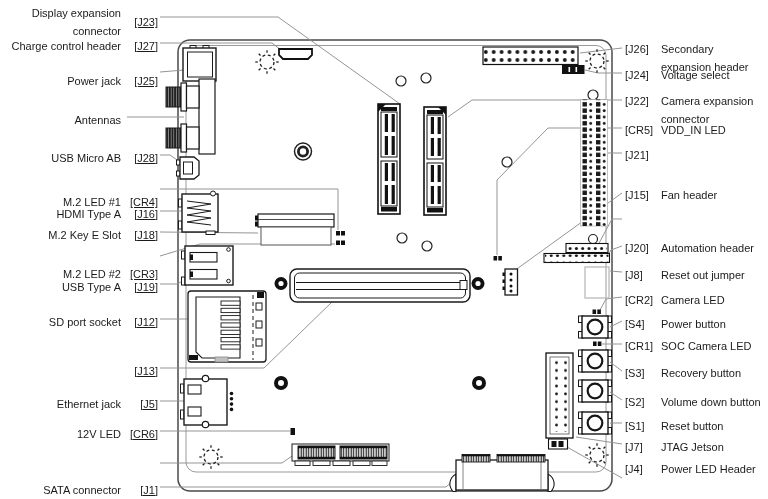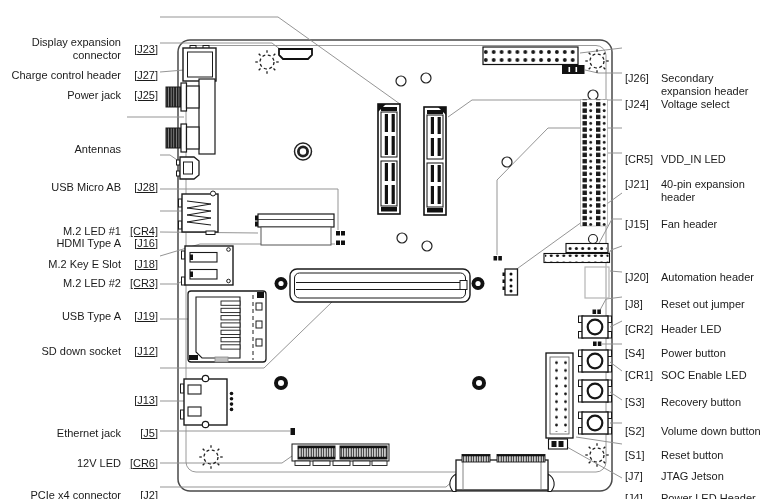--- a/index.html
+++ b/index.html
@@ -1,19 +1,19 @@
 <!DOCTYPE html>
 <html><head>
 <meta charset="utf-8">
 <style>
   html,body{margin:0;padding:0;background:#fff;}
   .stage{position:relative;width:768px;height:499px;background:#fff;
          font-family:"Liberation Sans",sans-serif;overflow:hidden;}
   .stage svg{position:absolute;left:0;top:0;}
-  .lbl{position:absolute;display:flex;font-size:11px;line-height:13px;color:#1b1b1b;margin-top:32px;}
+  .lbl{position:absolute;display:flex;font-size:11px;line-height:18px;color:#1b1b1b;}
   .lbl span{white-space:nowrap;}
   .lbl .nm{white-space:normal;}
   .lbl-l{right:610px;justify-content:flex-end;align-items:center;}
   .lbl-l .nm{text-align:right;}
   .lbl-l .rf{width:37px;text-align:right;flex:none;text-decoration:underline;}
   .lbl-r{left:625px;align-items:flex-start;}
   .lbl-r .rf{width:36px;flex:none;}
 </style>
 </head>
 <body>
@@ -385,21 +385,21 @@
 </svg>
 
 <div class="lbl lbl-l" style="top:4px">
       <span class="nm" style="width:93px">Display expansion connector</span>
       <span class="rf">[J23]</span>
     </div>
 <div class="lbl lbl-l" style="top:36.5px">
       <span class="nm">Charge control header</span>
       <span class="rf">[J27]</span>
     </div>
-<div class="lbl lbl-l" style="top:57px">
+<div class="lbl lbl-l" style="top:72px">
       <span class="nm">Power jack</span>
       <span class="rf">[J25]</span>
     </div>
 <div class="lbl lbl-l" style="top:110.5px">
       <span class="nm">Antennas</span>
       <span class="rf"></span>
     </div>
 <div class="lbl lbl-l" style="top:148.5px">
       <span class="nm">USB Micro AB</span>
       <span class="rf">[J28]</span>
@@ -409,91 +409,90 @@
       <span class="rf">[CR4]</span>
     </div>
 <div class="lbl lbl-l" style="top:204.5px">
       <span class="nm">HDMI Type A</span>
       <span class="rf">[J16]</span>
     </div>
 <div class="lbl lbl-l" style="top:225.5px">
       <span class="nm">M.2 Key E Slot</span>
       <span class="rf">[J18]</span>
     </div>
-<div class="lbl lbl-l" style="top:245px">
+<div class="lbl lbl-l" style="top:265px">
       <span class="nm">M.2 LED #2</span>
       <span class="rf">[CR3]</span>
     </div>
 <div class="lbl lbl-l" style="top:277.5px">
       <span class="nm">USB Type A</span>
       <span class="rf">[J19]</span>
     </div>
 <div class="lbl lbl-l" style="top:312.5px">
-      <span class="nm">SD down socket</span>
+      <span class="nm">SD port socket</span>
       <span class="rf">[J12]</span>
     </div>
 <div class="lbl lbl-l" style="top:361.5px">
       <span class="rf">[J13]</span>
     </div>
 <div class="lbl lbl-l" style="top:394.5px">
       <span class="nm">Ethernet jack</span>
       <span class="rf">[J5]</span>
     </div>
 <div class="lbl lbl-l" style="top:424.5px">
       <span class="nm">12V LED</span>
       <span class="rf">[CR6]</span>
     </div>
-<div class="lbl lbl-l" style="top:456.5px">
-      <span class="nm">PCIe x4 connector</span>
-      <span class="rf">[J2]</span>
-    </div>
 <div class="lbl lbl-l" style="top:480.5px">
       <span class="nm">SATA connector</span>
       <span class="rf">[J1]</span>
     </div>
 
 <div class="lbl lbl-r" style="top:40px">
       <span class="rf">[J26]</span>
       <span class="nm" style="max-width:102px">Secondary expansion header</span>
     </div>
 <div class="lbl lbl-r" style="top:66px">
       <span class="rf">[J24]</span>
       <span class="nm">Voltage select</span>
     </div>
+<div class="lbl lbl-r" style="top:92px">
+      <span class="rf">[J22]</span>
+      <span class="nm" style="max-width:94px">Camera expansion connector</span>
+    </div>
 <div class="lbl lbl-r" style="top:121px">
       <span class="rf">[CR5]</span>
       <span class="nm">VDD_IN LED</span>
     </div>
 <div class="lbl lbl-r" style="top:146px">
       <span class="rf">[J21]</span>
-      <span class="nm" style="max-width:88px">40-pin expansion header</span>
     </div>
 <div class="lbl lbl-r" style="top:186px">
       <span class="rf">[J15]</span>
       <span class="nm">Fan header</span>
     </div>
 <div class="lbl lbl-r" style="top:239px">
       <span class="rf">[J20]</span>
       <span class="nm">Automation header</span>
     </div>
 <div class="lbl lbl-r" style="top:266px">
       <span class="rf">[J8]</span>
       <span class="nm">Reset out jumper</span>
     </div>
 <div class="lbl lbl-r" style="top:291px">
       <span class="rf">[CR2]</span>
-      <span class="nm">Header LED</span>
+      <span class="nm">Camera LED</span>
     </div>
 <div class="lbl lbl-r" style="top:315px">
       <span class="rf">[S4]</span>
       <span class="nm">Power button</span>
     </div>
 <div class="lbl lbl-r" style="top:337px">
       <span class="rf">[CR1]</span>
-      <span class="nm">SOC Enable LED</span>
+      <span class="nm">SOC Camera LED</span>
     </div>
 <div class="lbl lbl-r" style="top:364px">
       <span class="rf">[S3]</span>
       <span class="nm">Recovery button</span>
     </div>
 <div class="lbl lbl-r" style="top:393px">
       <span class="rf">[S2]</span>
       <span class="nm">Volume down button</span>
     </div>
 <div class="lbl lbl-r" style="top:417px">

